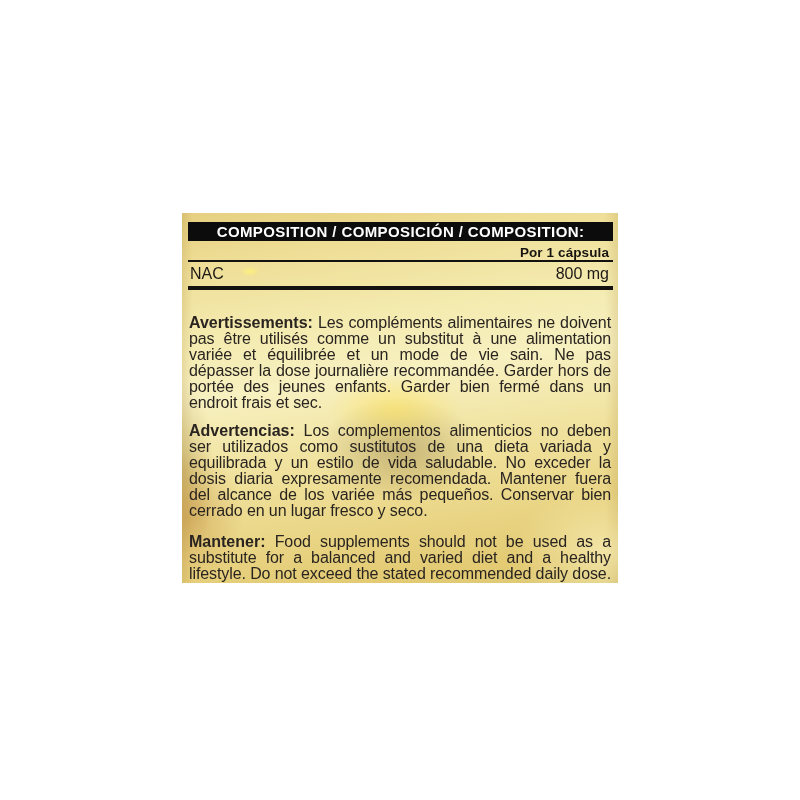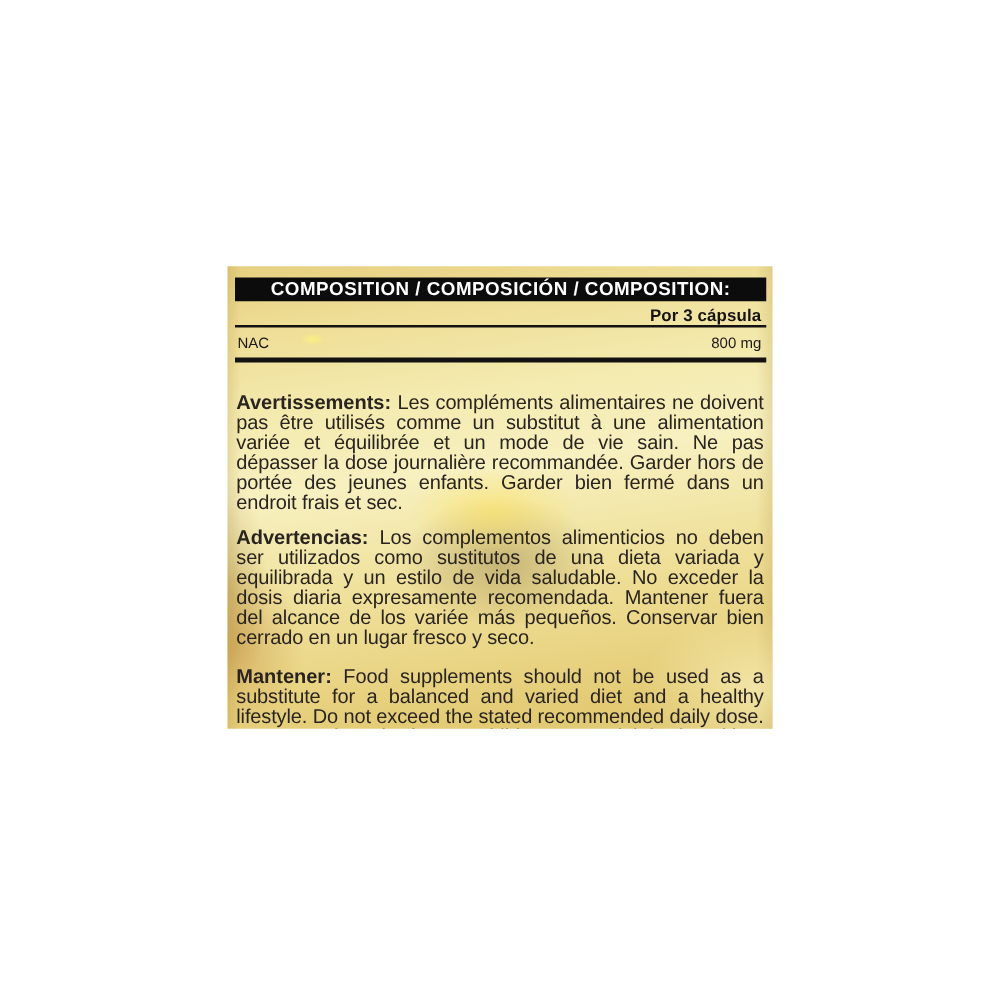--- a/index.html
+++ b/index.html
@@ -63,21 +63,21 @@
     background: #141210;
   }
   .rule.thin { height: 1.7px; }
   .rule.thick { height: 4.6px; margin-top: 3px; }
   .ingredient-row {
     margin: 3px 9px 0 8px;
     height: 18px;
     display: flex;
     justify-content: space-between;
     align-items: center;
-    font-size: 12px;
+    font-size: 16px;
     line-height: 18px;
     color: #1c1916;
     gap: 32px;
   }
   .warning {
     margin: 25px 7px 0 7px;
     font-size: 16px;
     line-height: 16px;
     text-align: justify;
     color: #292420;
@@ -91,21 +91,21 @@
 <body>
 
 <div class="page">
   <section class="label-panel">
 
     <div class="header-bar">
       <span>COMPOSITION / COMPOSICIÓN / COMPOSITION:</span>
     </div>
 
     <div class="serving">
-      <div>Por 3 cápsula</div>
+      <div>Por 1 cápsula</div>
     </div>
 
     <div class="rule thin"></div>
 
     <div class="ingredient-row">
       <span>NAC</span>
       <span>800 mg</span>
     </div>
 
     <div class="rule thick"></div>

